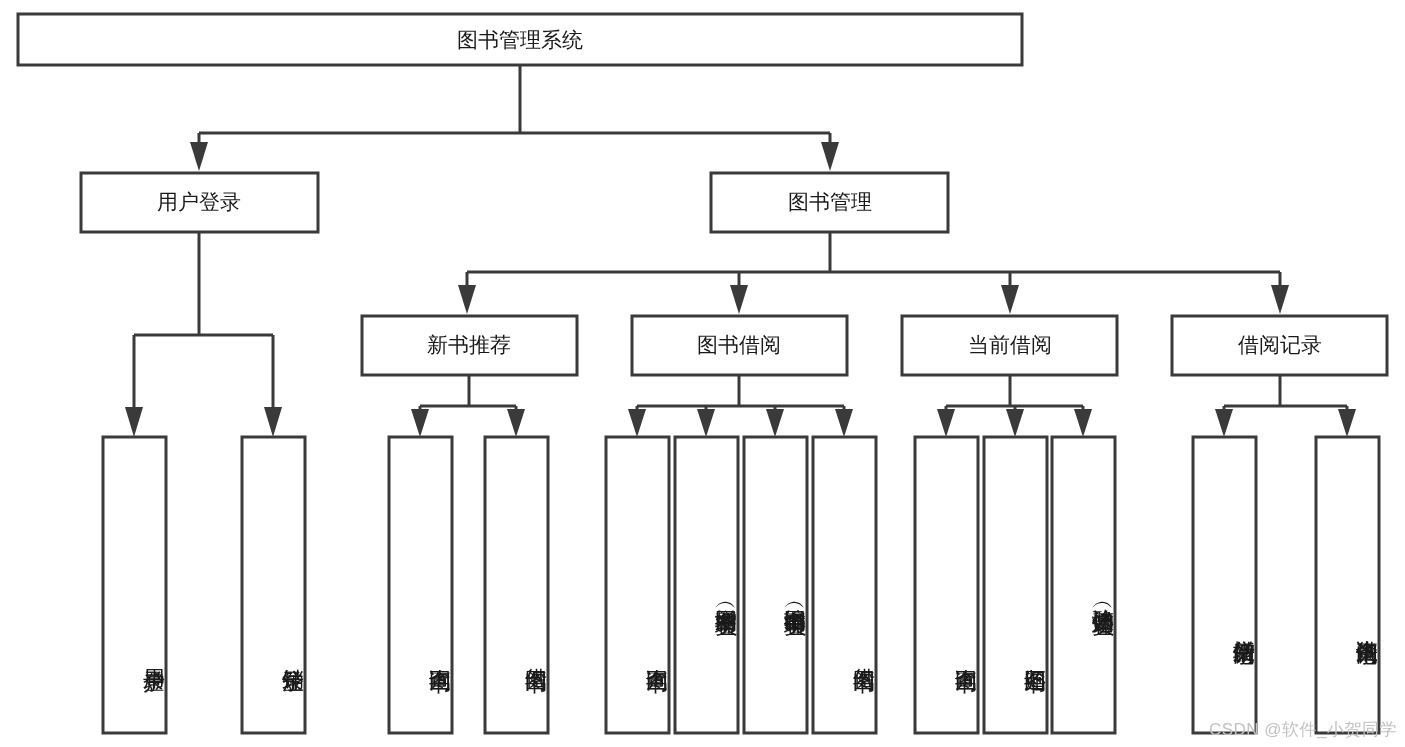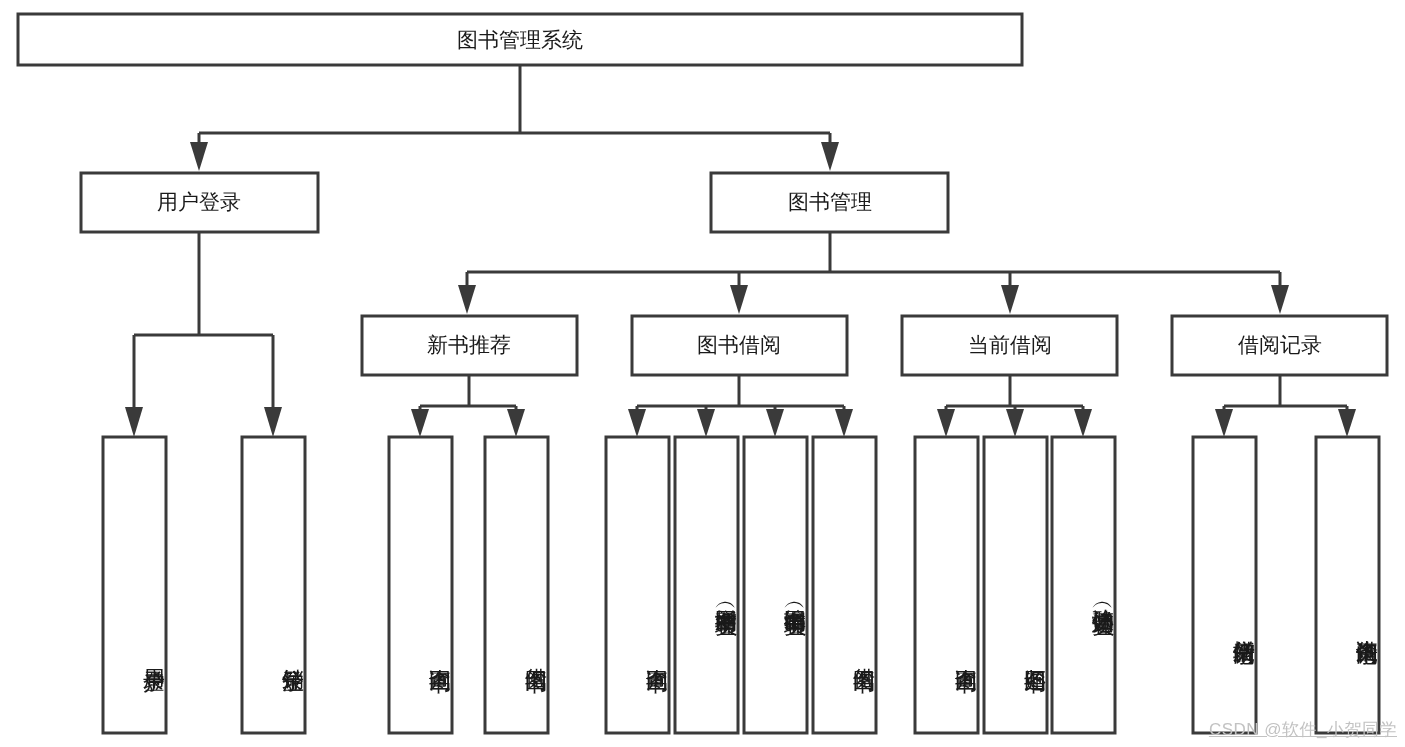--- a/index.html
+++ b/index.html
@@ -67,21 +67,20 @@
   }
   .watermark {
     position: absolute;
     right: 8px;
     bottom: 6px;
     font-family: "Liberation Sans", "DejaVu Sans", sans-serif;
     font-size: 17px;
     color: #c2c2c2;
     letter-spacing: 0.5px;
     white-space: nowrap;
-    text-decoration: underline;
   }
 </style>
 </head>
 <body>
 
 <div id="diagram-root">
 
   <svg class="diagram-svg" viewBox="0 0 1405 747">
 
     <g>

